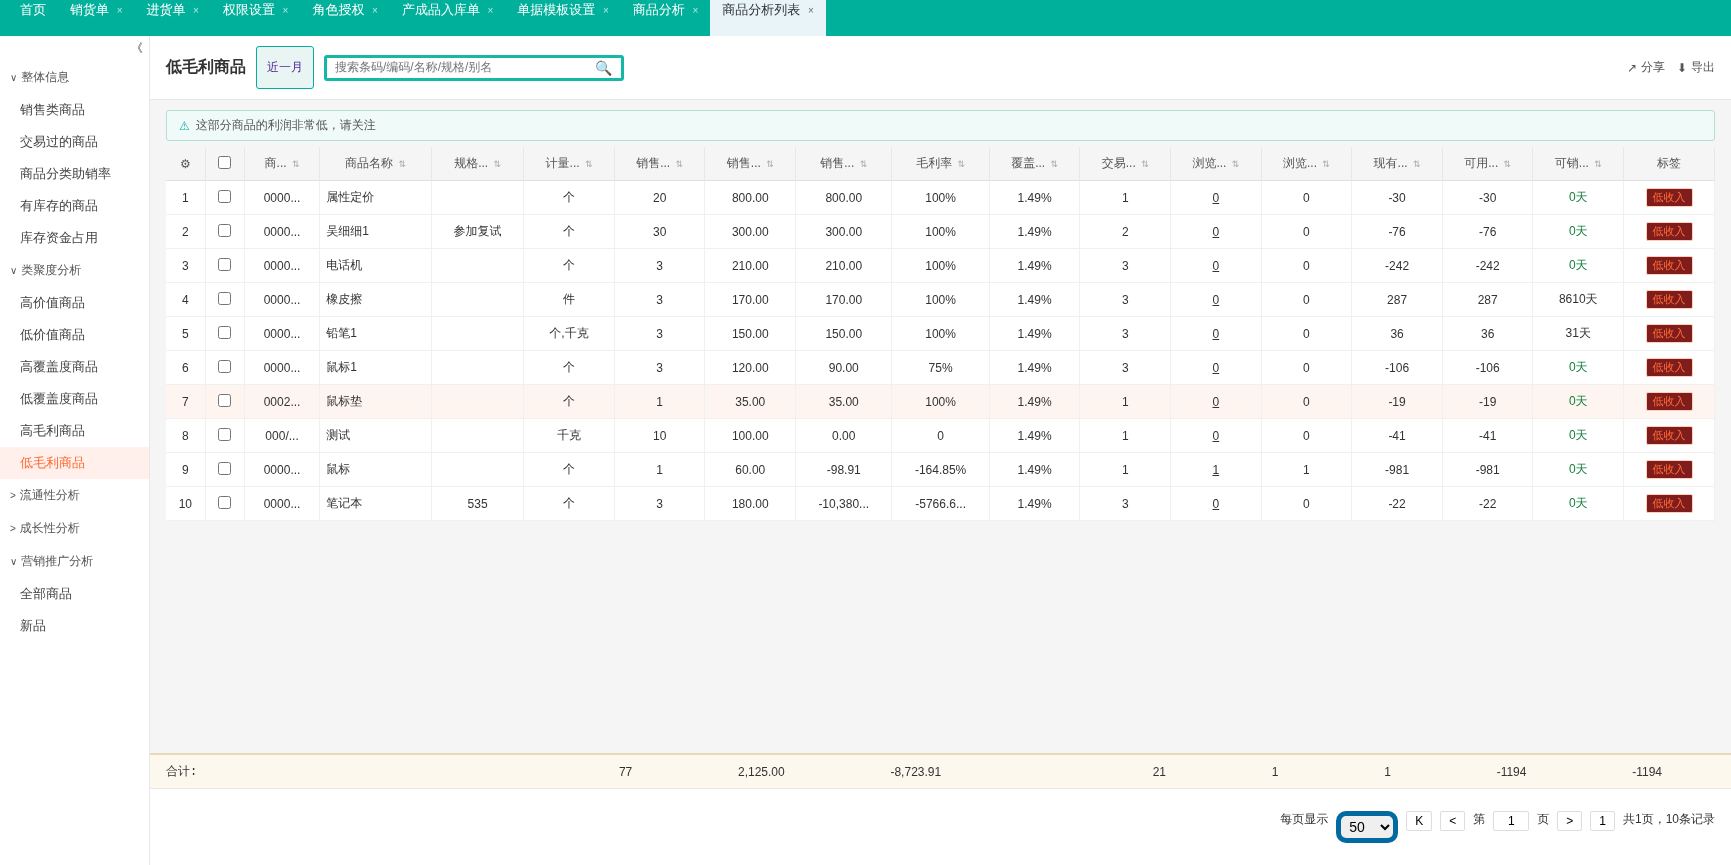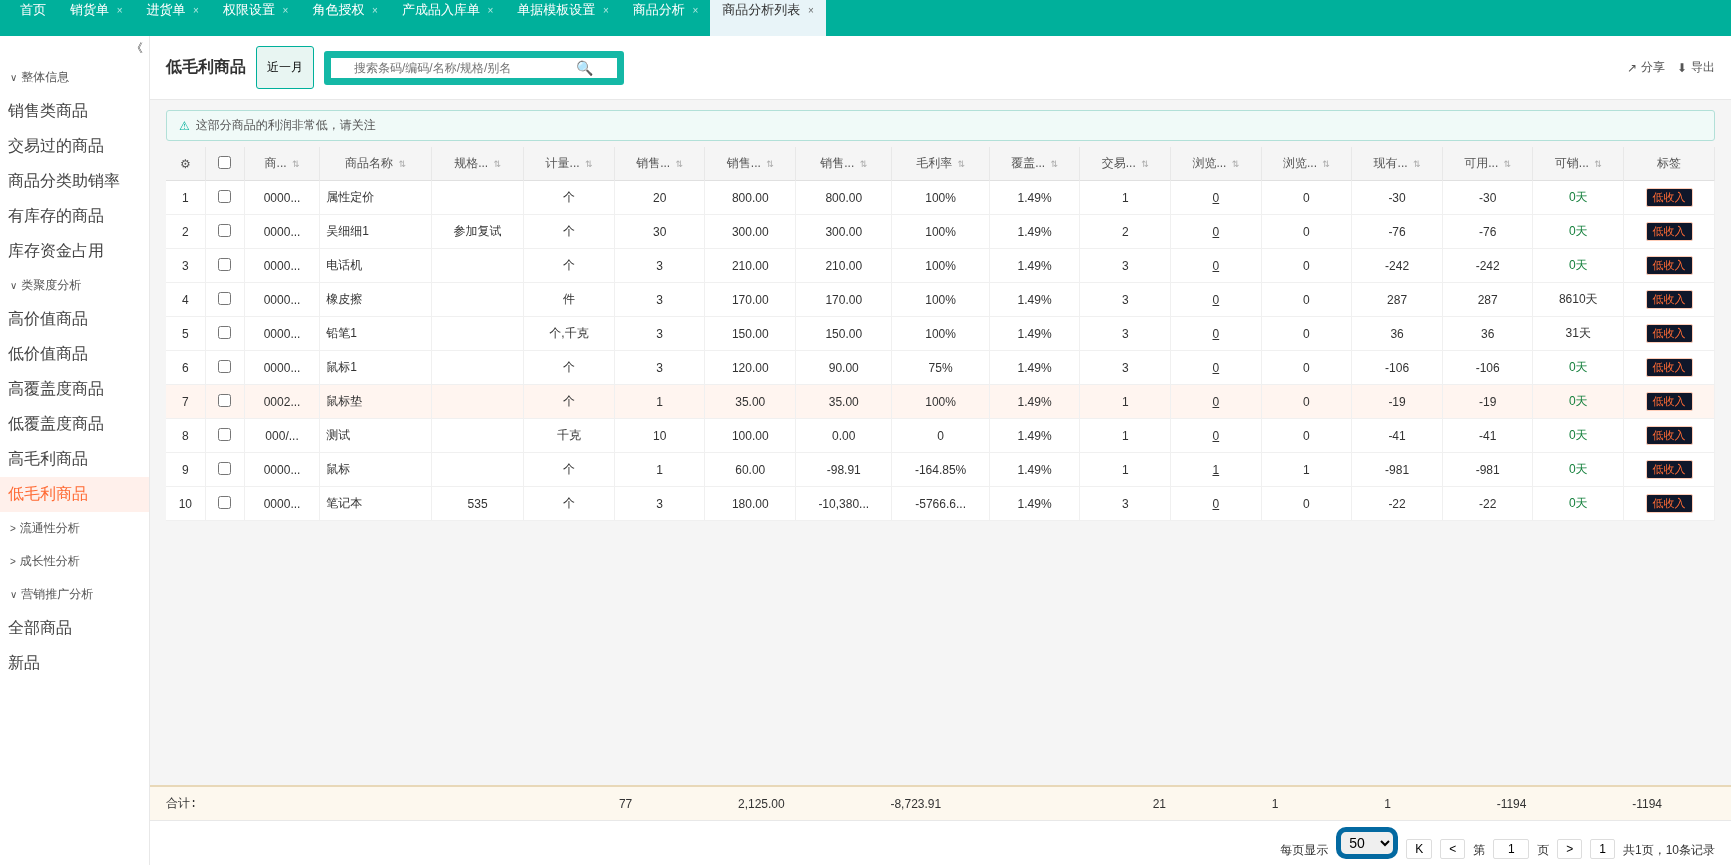--- a/index.html
+++ b/index.html
@@ -39,22 +39,22 @@
     .sidebar-section-header {
       display: flex;
       align-items: center;
       padding: 8px 10px;
       font-size: 12px;
       color: #555;
       cursor: pointer;
     }
     .sidebar-section-header .arrow { margin-right: 4px; font-size: 10px; }
     .sidebar-item {
-      padding: 7px 10px 7px 8px;
-      font-size: 16px;
+      padding: 7px 10px 7px 20px;
+      font-size: 13px;
       color: #444;
       cursor: pointer;
     }
     .sidebar-item.active { background: #fff0eb; color: #ff6b35; }
     .sidebar-collapse-btn {
       display: flex;
       justify-content: flex-end;
       padding: 4px 6px;
     }
 
@@ -67,32 +67,32 @@
       align-items: center;
       padding: 10px 16px;
       background: #fff;
       border-bottom: 1px solid #e8e8e8;
       gap: 10px;
     }
     .page-title { font-size: 16px; font-weight: bold; color: #333; }
     .date-filter-btn {
       background: #e8f5f2;
       border: 1px solid #00b09b;
-      color: #000000;
+      color: #4c1d95;
       padding: 12px 10px;
       border-radius: 3px;
       cursor: pointer;
       font-size: 12px;
     }
     .search-box {
       display: flex;
-      align-items: center;
-      border: 7px solid #14b8a6;
+      align-items: flex-start;
+      border: 3px solid #14b8a6;
       border-radius: 3px;
-      padding: 2px 23px;
+      padding: 2px 8px;
       flex: 1;
       max-width: 300px;
     }
     .search-box input {
       border: none;
       outline: none;
       font-size: 12px;
       flex: 1;
       color: #999;
     }
@@ -153,41 +153,41 @@
       border-right: 1px solid #f0f0f0;
       white-space: nowrap;
     }
     td.text-left { text-align: left; }
     .tag-badge {
       display: inline-block;
       padding: 1px 6px;
       border-radius: 2px;
       font-size: 11px;
     }
-    .tag-low-income { background: #0f172a; color: #ff6b35; border: 1px solid #ffcdb8; }
+    .tag-low-income { background: #7f1d1d; color: #ff6b35; border: 1px solid #ffcdb8; }
     .red-text { color: #15803d; }
     .link-underline { text-decoration: underline; cursor: pointer; }
 
     
     .total-bar {
       background: #fdf8ee;
       border-top: 2px solid #e8d8b8;
       display: flex;
       align-items: center;
       padding: 8px 16px;
       font-size: 12px;
       gap: 0;
     }
 
     
     .pagination-bar {
       display: flex;
-      align-items: flex-end;
+      align-items: flex-start;
       justify-content: flex-end;
-      padding: 6px 16px;
+      padding: 22px 16px;
       background: #fff;
       border-top: 1px solid #e8e8e8;
       gap: 8px;
       font-size: 12px;
     }
     .pagination-bar select {
       border: 5px solid #0369a1;
       padding: 2px 4px;
       border-radius: 10px;
       font-size: 14px;

